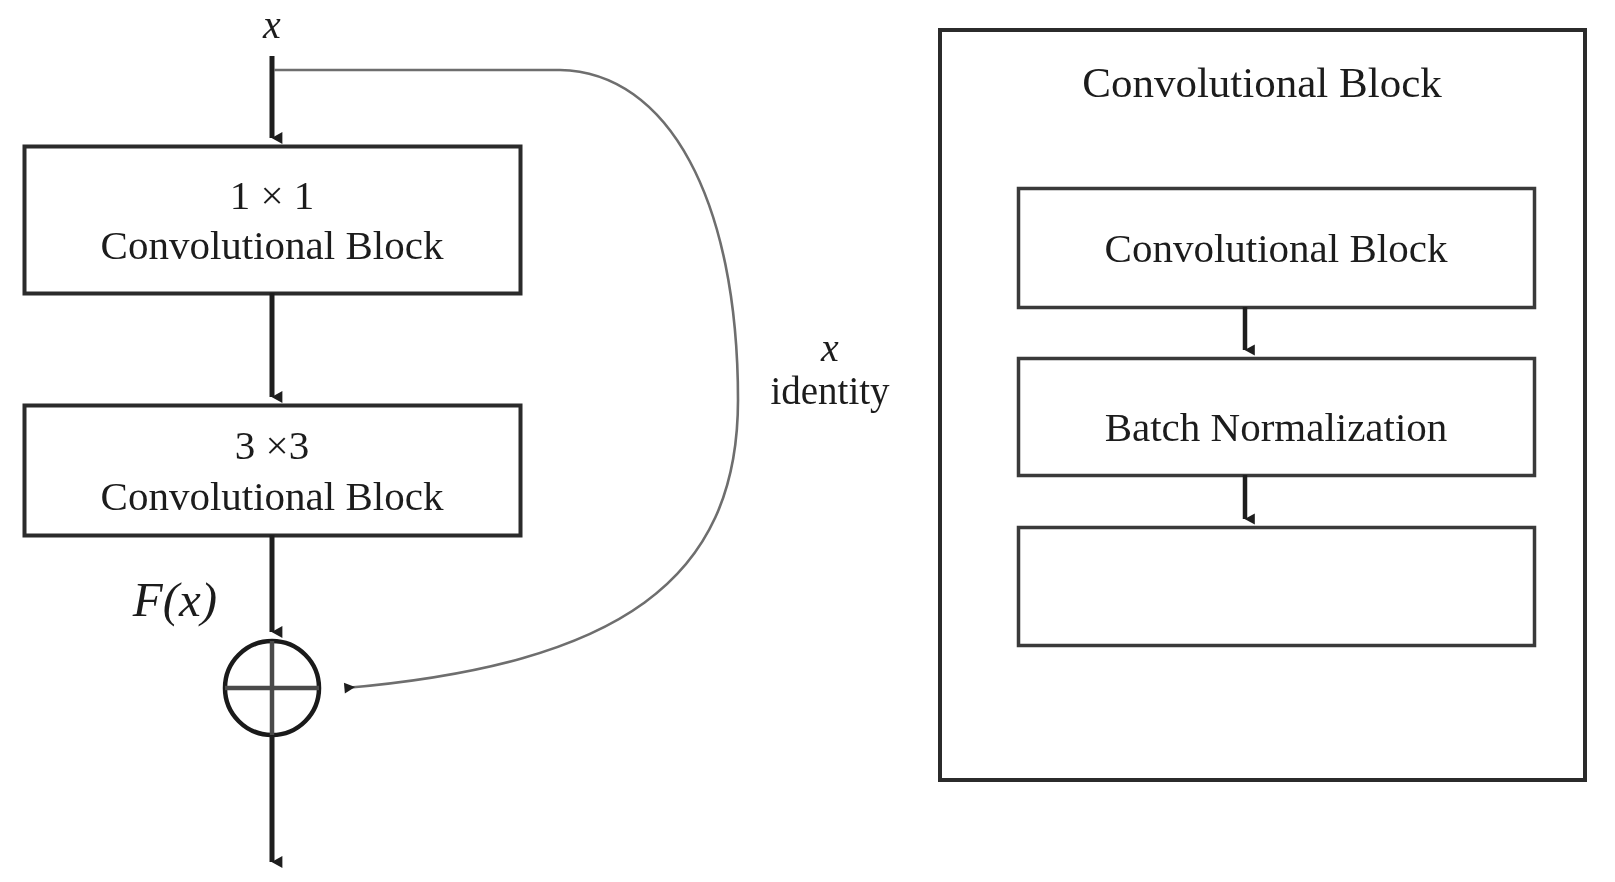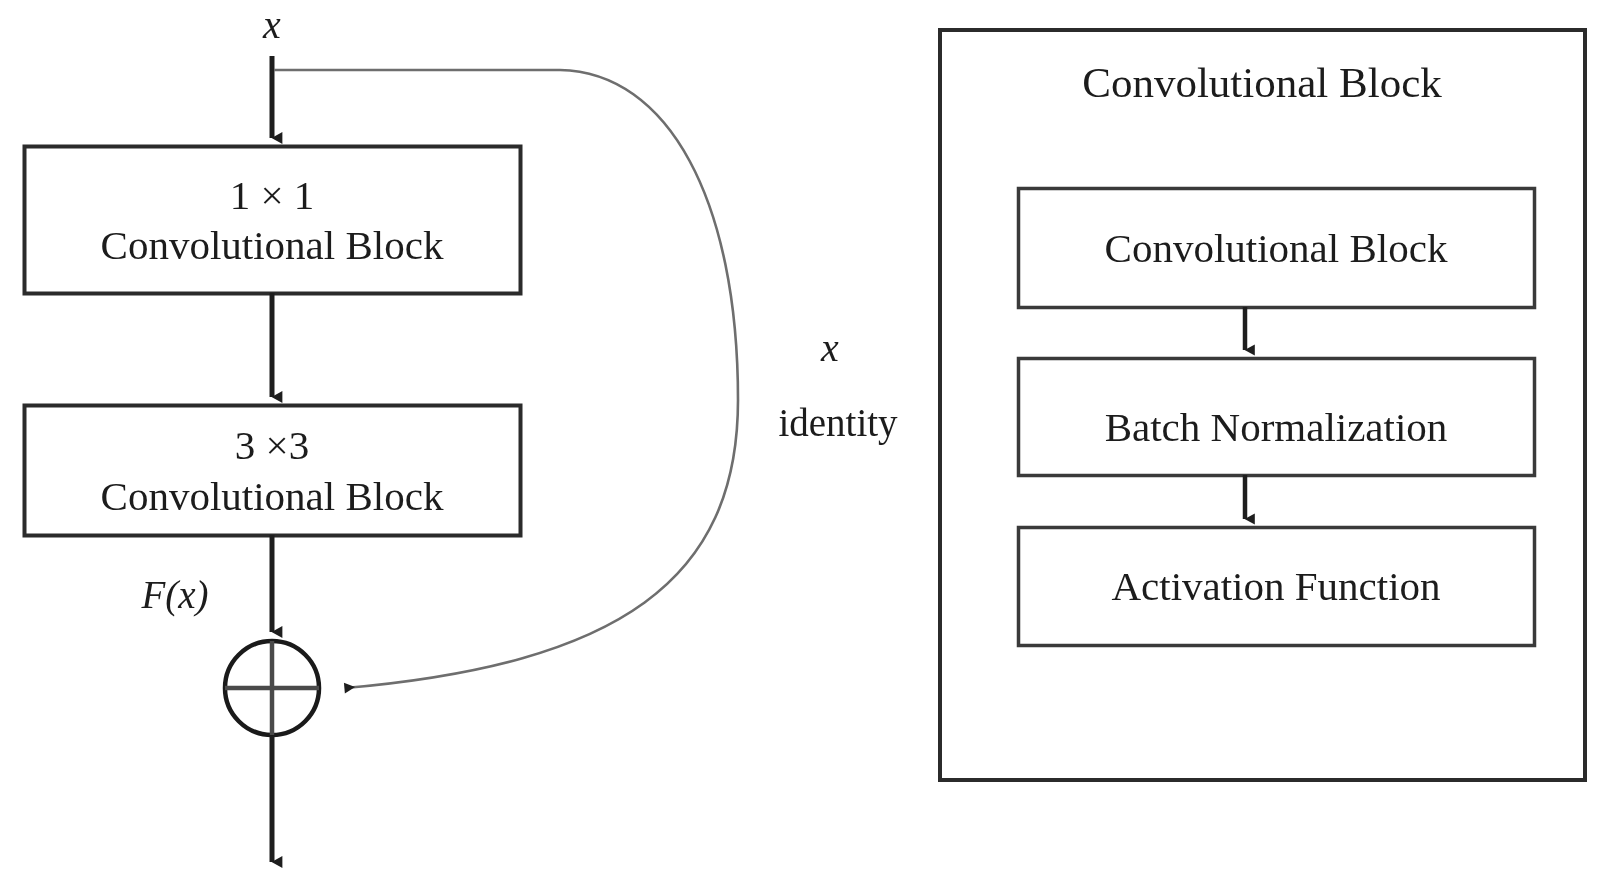--- a/index.html
+++ b/index.html
@@ -44,21 +44,21 @@
     text-align: center;
     white-space: nowrap;
     line-height: 1.22;
     color: #1c1c1c;
   }
   .t-var { font-size: 40px; }
   .t-box { font-size: 41px; }
   .t-dim { font-size: 41px; }
   .t-title { font-size: 43px; }
   .t-inner { font-size: 41px; }
-  .t-flow { font-size: 39px; }
+  .t-flow { font-size: 49px; }
   .t-ident { font-size: 39px; }
 </style>
 </head>
 <body>
 
 <div id="stage">
 
   <svg id="diagram-svg" viewBox="0 0 1615 882">
     <defs>
       <marker id="arrowDown" markerWidth="14" markerHeight="14" refX="7" refY="11.2" orient="auto" markerUnits="userSpaceOnUse">
@@ -141,23 +141,22 @@
 
   <div class="box-text" style="left:24px; top:406px; width:496px; height:129px;align-items:center;">
     <span class="t-dim">3 ×3</span>
     <span class="t-box">Convolutional Block</span>
   </div>
 
   <div class="lbl italic t-flow" style="left:95px; top:572px; width:160px;">F(x)</div>
 
 
   <div class="lbl italic t-var" style="left:790px; top:325px; width:80px;">x</div>
-  <div class="lbl t-ident" style="left:740px; top:400px; width:180px;margin-left:8px;">identity</div>
+  <div class="lbl t-ident" style="left:740px; top:368px; width:180px;">identity</div>
 
   <div class="lbl t-title" style="left:962px; top:58px; width:600px;">Convolutional Block</div>
 
   <div class="box-text t-inner" style="left:1018px; top:189px; width:516px; height:118px;">Convolutional Block</div>
 
   <div class="box-text t-inner" style="left:1018px; top:369px; width:516px; height:116px;">Batch Normalization</div>
 
-  <div class="box-text t-inner" style="left:1018px; top:528px; width:516px; height:117px;">Activation Function</div>
 
 </div>
 
 </body></html>

